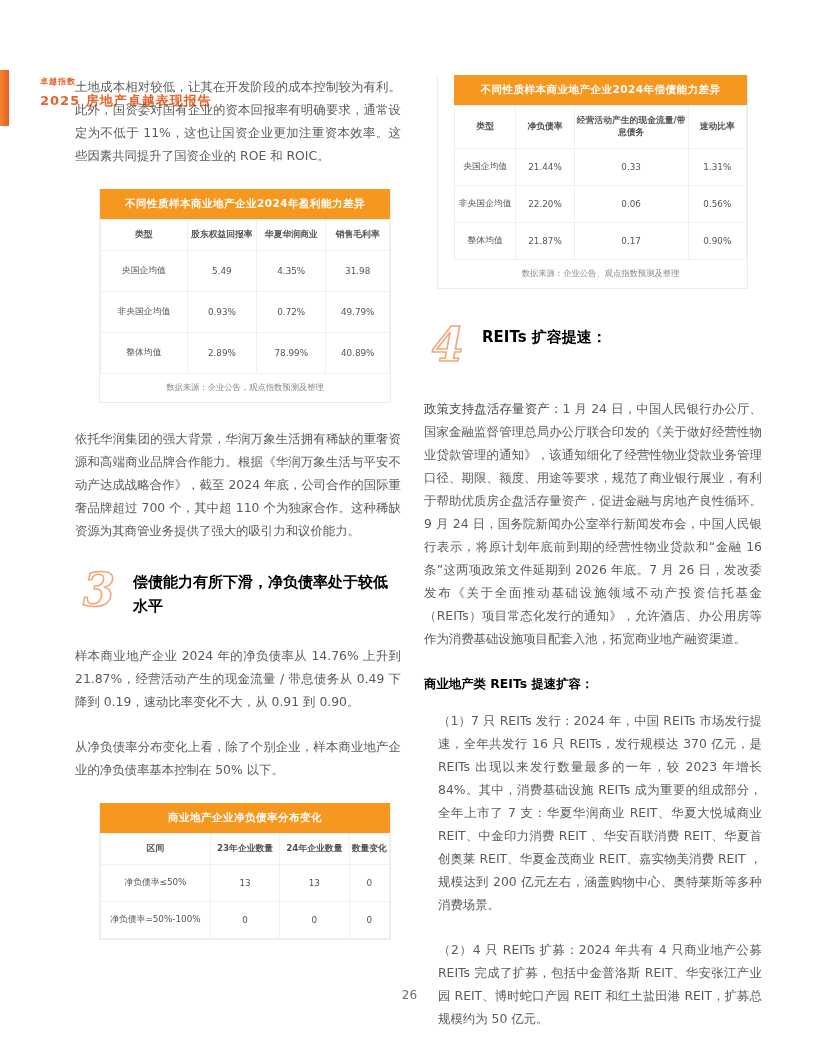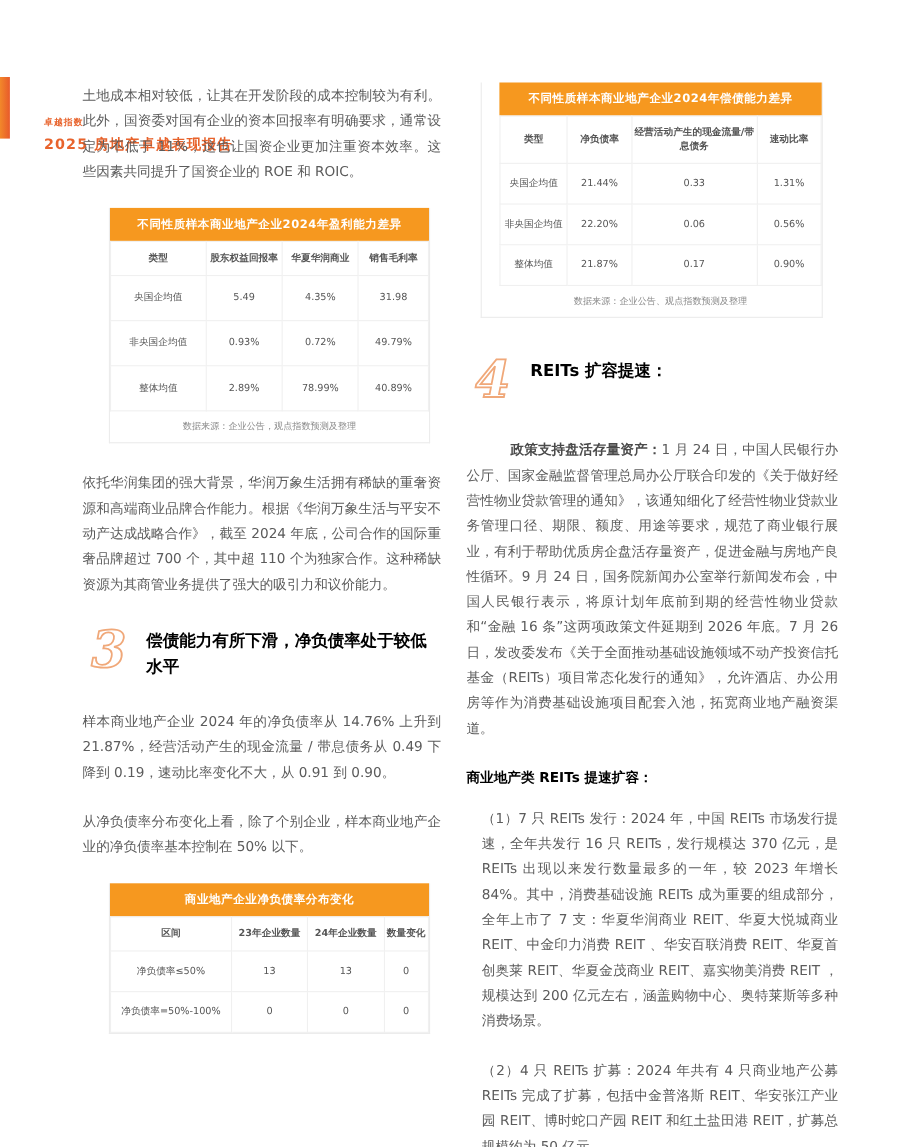--- a/index.html
+++ b/index.html
@@ -4,28 +4,28 @@
 <style>
   html,body{margin:0;padding:0;background:#ffffff;}
   .page{
     position:relative;width:819px;height:1043px;background:#ffffff;overflow:hidden;
     font-family:"DejaVu Sans","Liberation Sans",sans-serif;color:#5b5b5b;
   }
   
   .accent-bar{position:absolute;left:0;top:70px;width:9px;height:56px;
     background:linear-gradient(to right,#f2882a 0%,#e85a2b 100%);}
   .brand{position:absolute;left:40px;top:76px;color:#e8632c;}
-  .brand-small{font-size:8px;font-weight:bold;letter-spacing:1px;margin-top:30px;}
+  .brand-small{font-size:8px;font-weight:bold;letter-spacing:1px;}
   .brand-title{font-size:13px;font-weight:bold;margin-top:5px;letter-spacing:1px;}
   
   .col{position:absolute;top:75px;}
   .col-left{left:75px;width:326px;}
   .col-right{left:424px;width:338px;}
   p.body{font-size:12.4px;line-height:23px;text-align:justify;margin:0 0 22px 0;color:#5b5b5b;}
-  .lead{font-weight:bold;color:#4a4a4a;margin-left:40px;}
+  .lead{font-weight:normal;color:#4a4a4a;}
   p.indent{padding-left:14px;}
   .standalone-lead{font-size:12.4px;line-height:23px;font-weight:bold;color:#000000;margin:0 0 14px 0;}
   
   .datatable{margin:0 10px 24px 24px;border:1px solid #ececec;border-top:none;}
   .col-right .datatable{margin:0 14px 30px 13px;padding-left:16px;}
   .t-title{background:#f6981f;color:#ffffff;font-size:10.5px;font-weight:bold;
     text-align:center;padding:8px 4px;letter-spacing:0.5px;}
   table{border-collapse:collapse;width:100%;table-layout:fixed;}
   th{font-size:8.8px;color:#555555;font-weight:bold;padding:9px 2px;border:1px solid #f0f0f0;text-align:center;}
   td{font-size:8.8px;color:#555555;padding:12px 2px;border:1px solid #f0f0f0;text-align:center;}
@@ -198,14 +198,15 @@
 
     <p class="body"><span class="lead">政策支持盘活存量资产：</span><span>1 月 24 日，中国人民银行办公厅、国家金融监督管理总局办公厅联合印发的《关于做好经营性物业贷款管理的通知》，该通知细化了经营性物业贷款业务管理口径、期限、额度、用途等要求，规范了商业银行展业，有利于帮助优质房企盘活存量资产，促进金融与房地产良性循环。9 月 24 日，国务院新闻办公室举行新闻发布会，中国人民银行表示，将原计划年底前到期的经营性物业贷款和“金融 16 条”这两项政策文件延期到 2026 年底。7 月 26 日，发改委发布《关于全面推动基础设施领域不动产投资信托基金（REITs）项目常态化发行的通知》，允许酒店、办公用房等作为消费基础设施项目配套入池，拓宽商业地产融资渠道。</span></p>
 
     <div class="standalone-lead">商业地产类 REITs 提速扩容：</div>
 
     <p class="body indent">（1）7 只 REITs 发行：2024 年，中国 REITs 市场发行提速，全年共发行 16 只 REITs，发行规模达 370 亿元，是 REITs 出现以来发行数量最多的一年，较 2023 年增长 84%。其中，消费基础设施 REITs 成为重要的组成部分，全年上市了 7 支：华夏华润商业 REIT、华夏大悦城商业 REIT、中金印力消费 REIT 、华安百联消费 REIT、华夏首创奥莱 REIT、华夏金茂商业 REIT、嘉实物美消费 REIT ，规模达到 200 亿元左右，涵盖购物中心、奥特莱斯等多种消费场景。</p>
     <p class="body indent">（2）4 只 REITs 扩募：2024 年共有 4 只商业地产公募 REITs 完成了扩募，包括中金普洛斯 REIT、华安张江产业园 REIT、博时蛇口产园 REIT 和红土盐田港 REIT，扩募总规模约为 50 亿元。</p>
 
   </div>
 
+  <div class="pageno">26</div>
 
 </div>
 
 </body></html>

